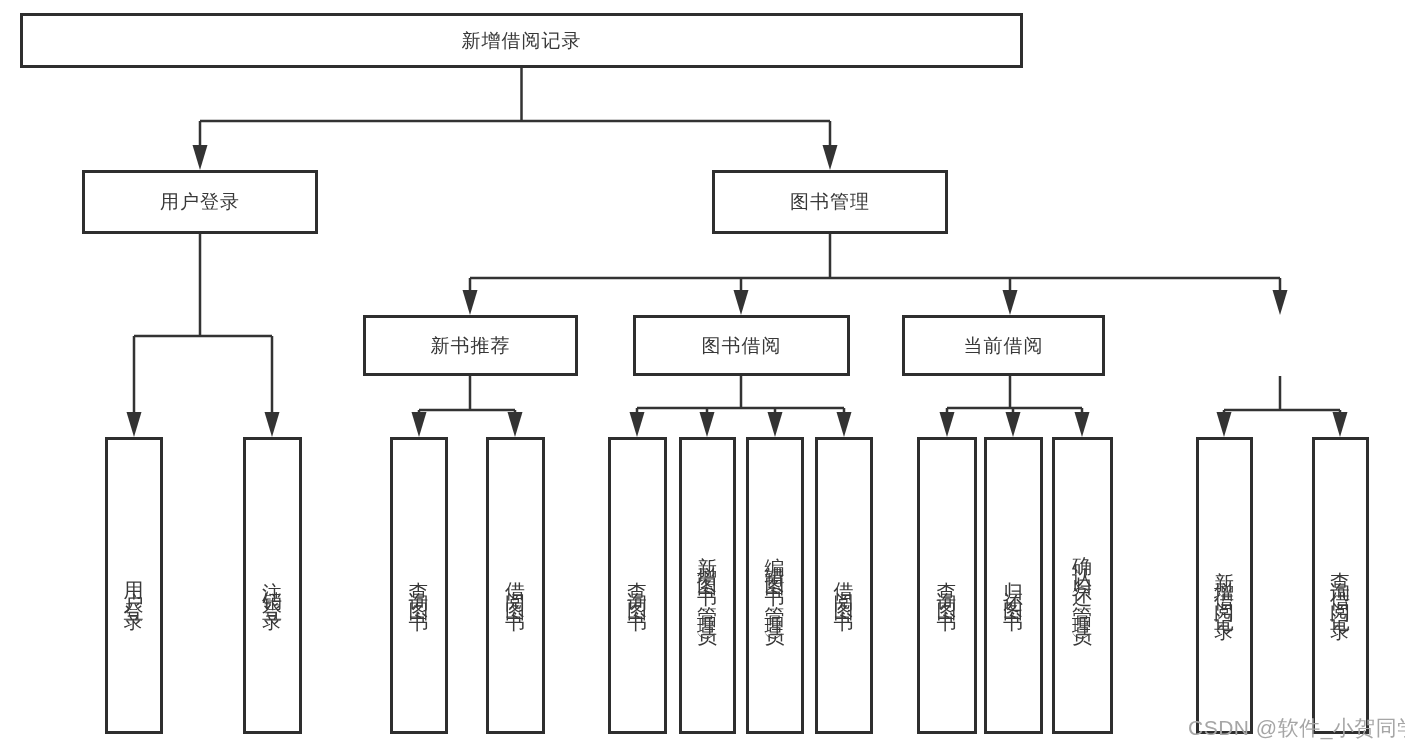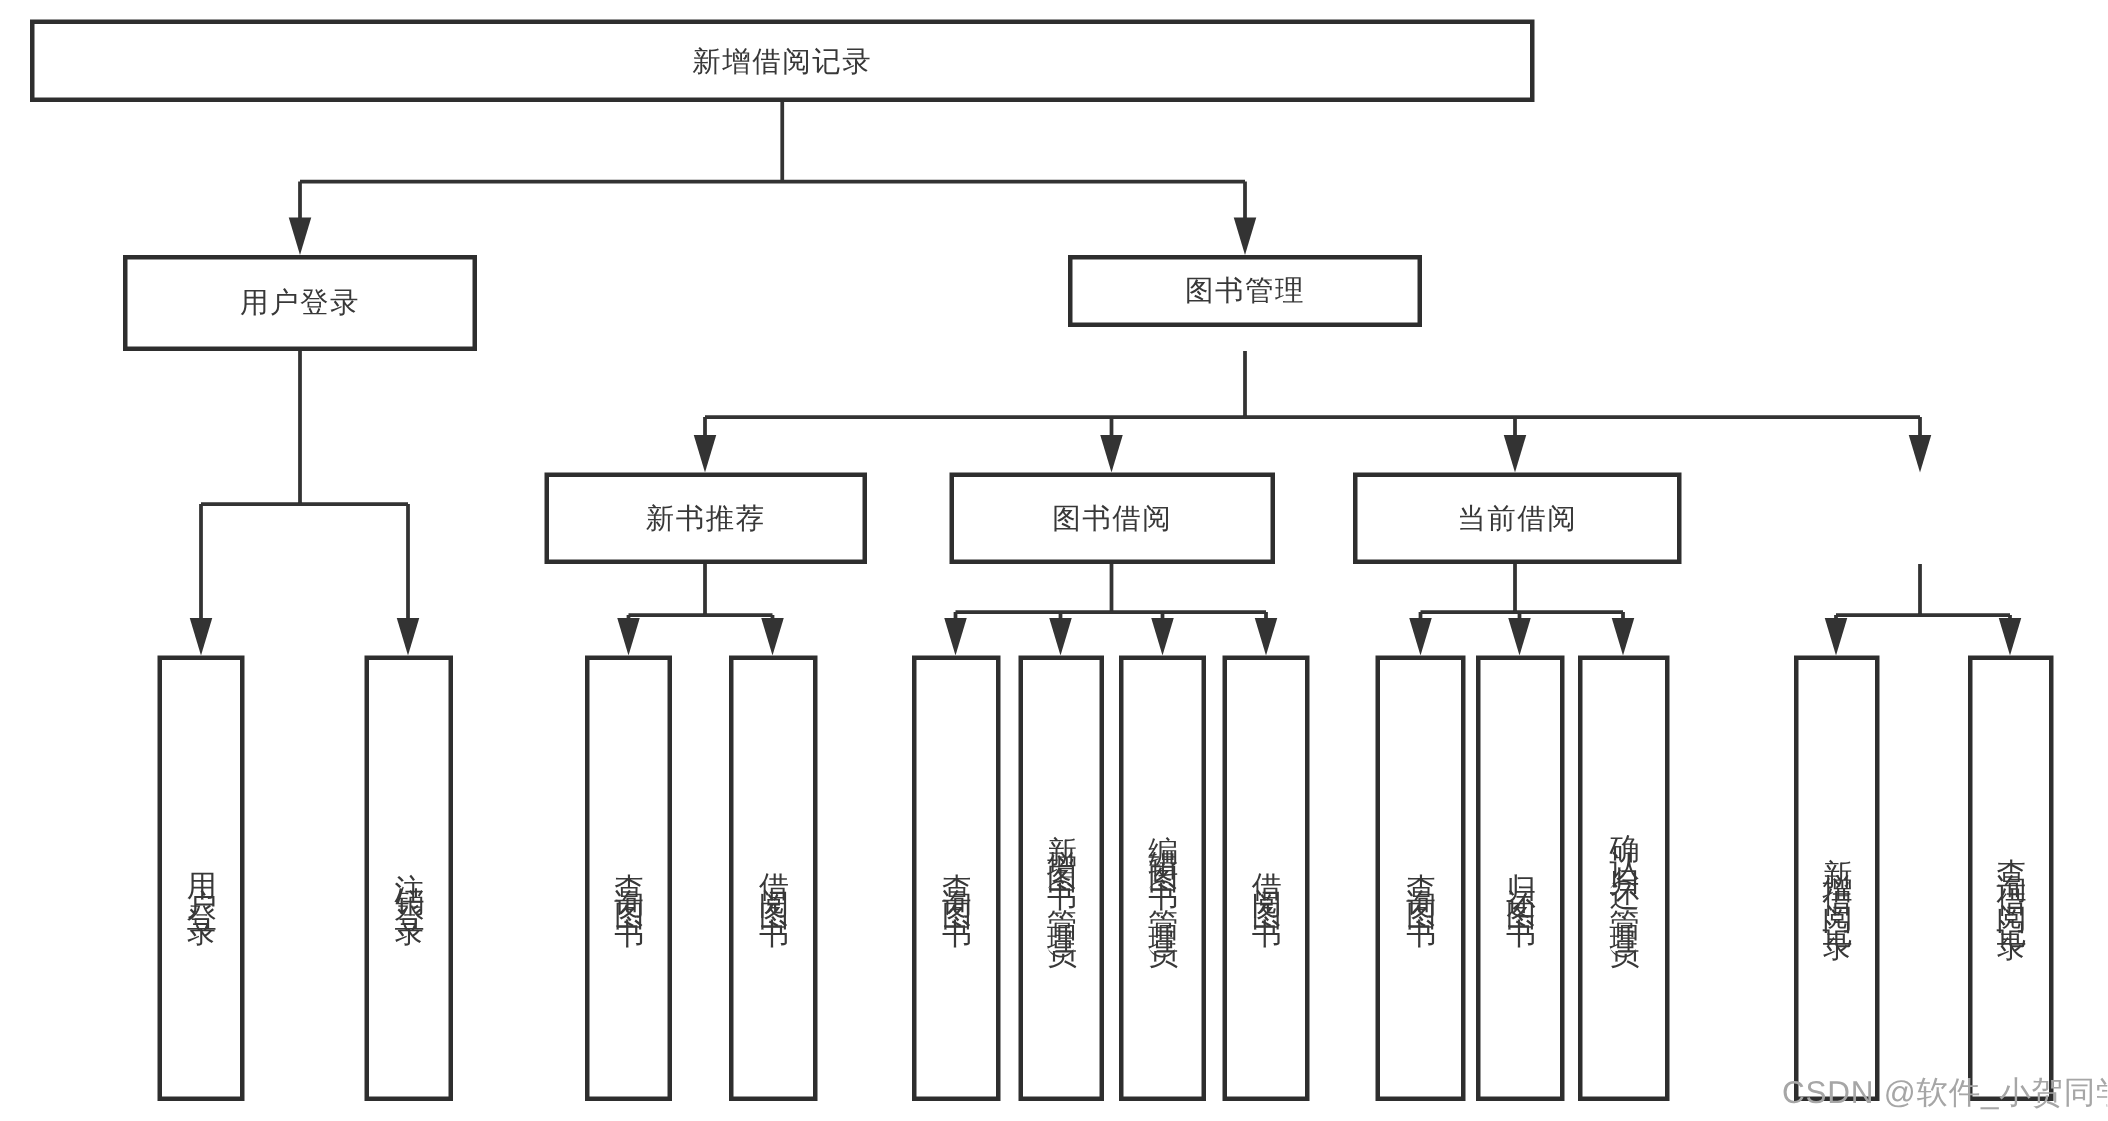--- a/index.html
+++ b/index.html
@@ -103,31 +103,31 @@
     </g>
   </svg>
 
   <div class="node node-h" style="left:20px; top:13px; width:1003px; height:55px;">
     <span>新增借阅记录</span>
   </div>
 
   <div class="node node-h" style="left:82px; top:170px; width:236px; height:64px;">
     <span>用户登录</span>
   </div>
-  <div class="node node-h" style="left:712px; top:170px; width:236px; height:48px;">
+  <div class="node node-h" style="left:712px; top:170px; width:236px; height:64px;">
     <span>图书管理</span>
   </div>
 
   <div class="node node-h" style="left:363px; top:315px; width:215px; height:61px;justify-content:center;">
     <span>新书推荐</span>
   </div>
   <div class="node node-h" style="left:633px; top:315px; width:217px; height:61px;">
     <span>图书借阅</span>
   </div>
-  <div class="node node-h" style="left:902px; top:315px; width:219px; height:61px;">
+  <div class="node node-h" style="left:902px; top:315px; width:203px; height:61px;">
     <span>当前借阅</span>
   </div>
 
   <div class="node node-v" style="left:105px; top:437px; width:58px; height:297px;">
     <span>用户登录</span>
   </div>
   <div class="node node-v" style="left:243px; top:437px; width:59px; height:297px;">
     <span>注销登录</span>
   </div>
 

